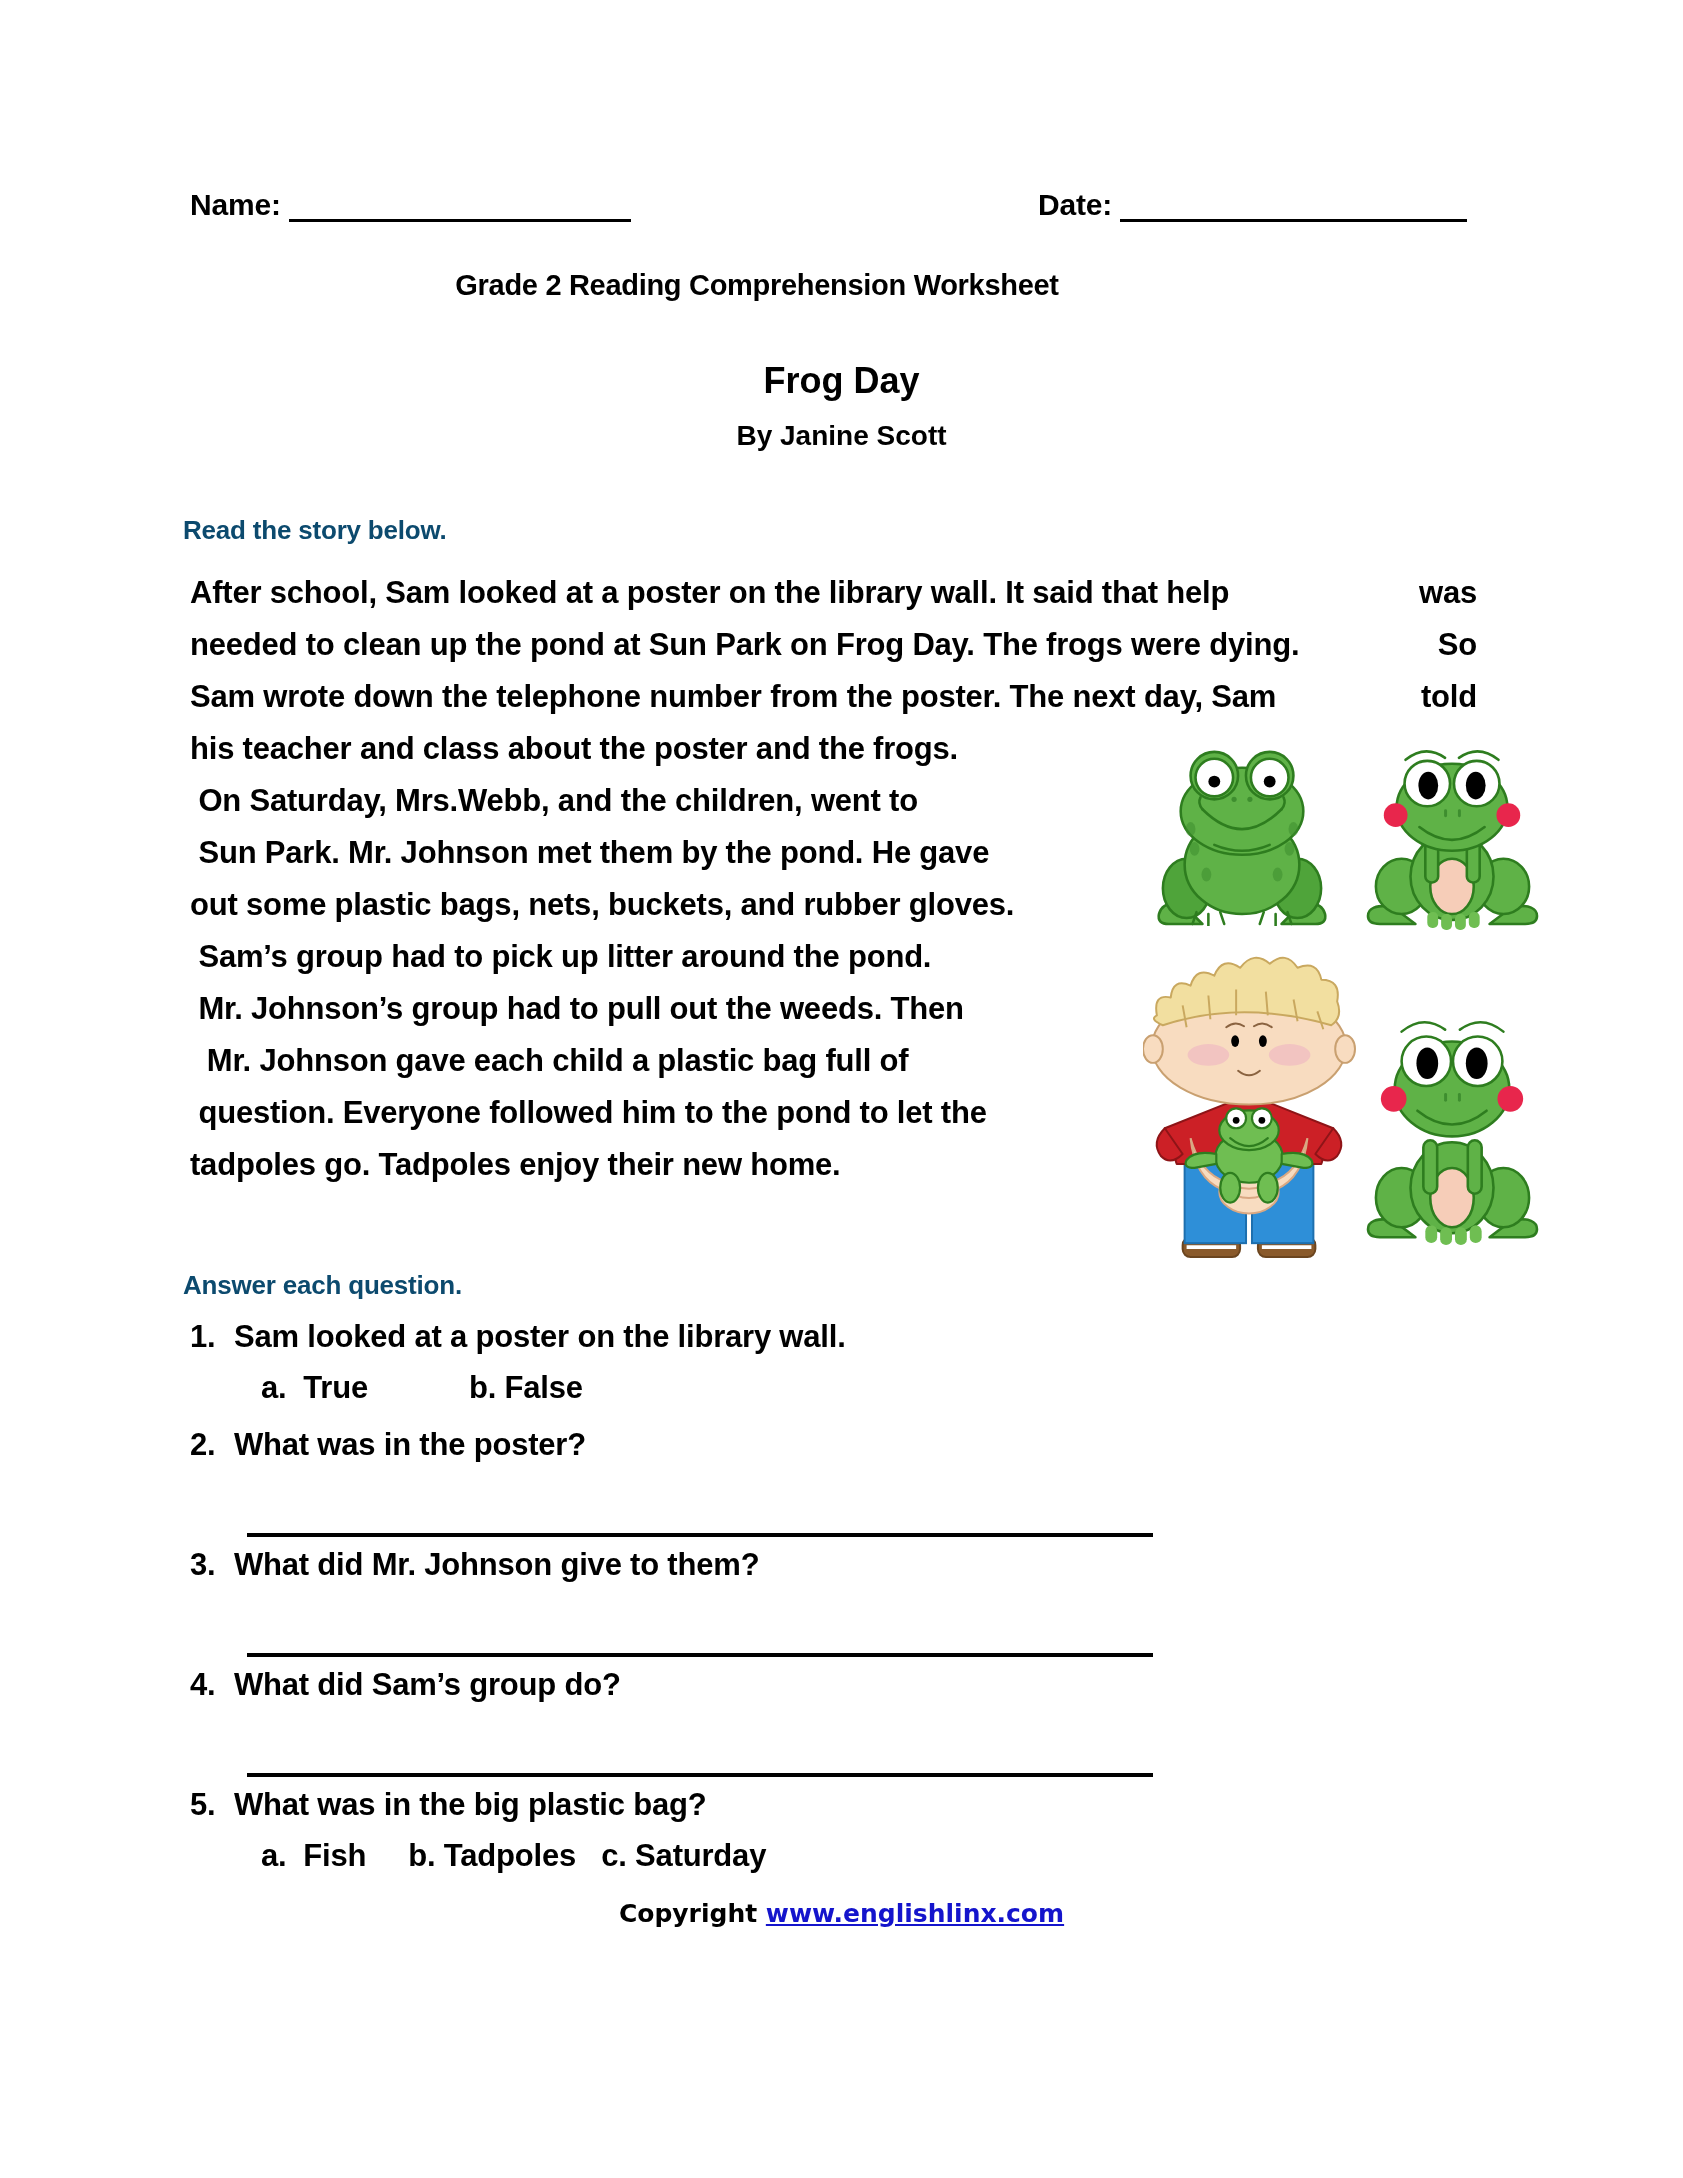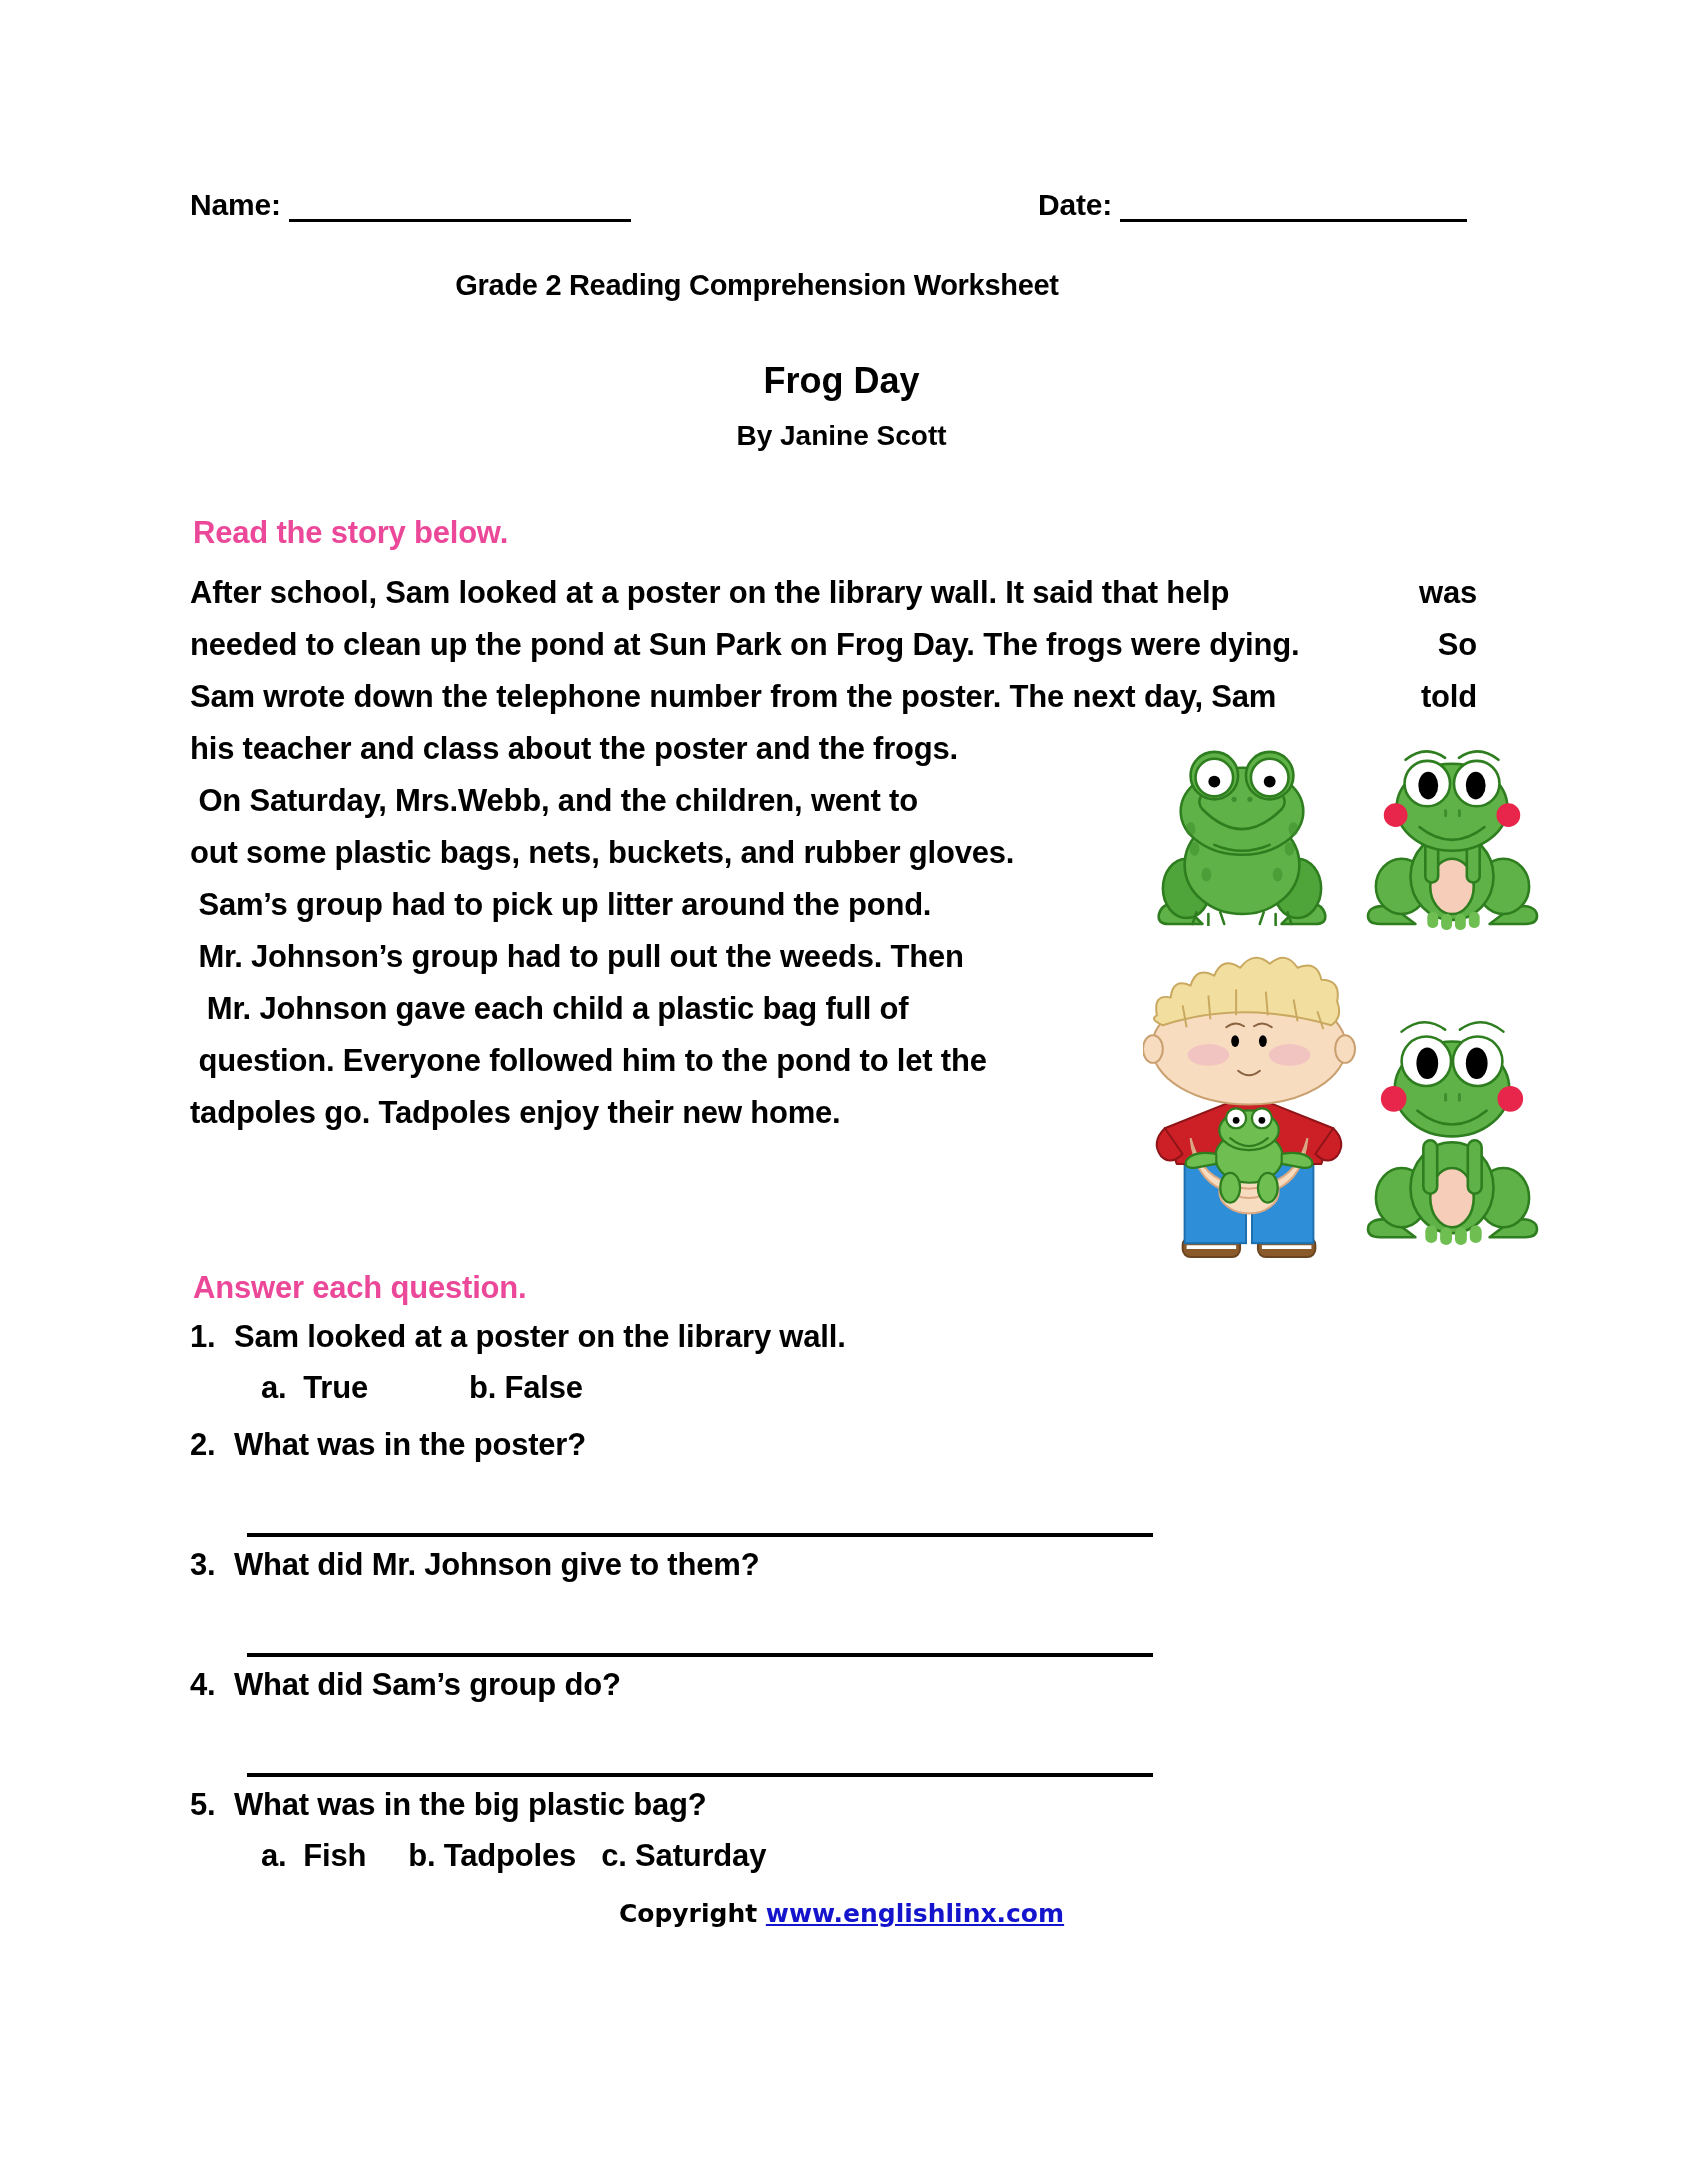--- a/index.html
+++ b/index.html
@@ -67,24 +67,24 @@
     left: 0; top: 420px;
     width: 1683px;
     text-align: center;
     font-size: 28px;
     font-weight: bold;
   }
 
   
   .section-head {
     position: absolute;
-    left: 193px;
-    font-size: 31px;
-    font-weight: bold;
-    color: #ec4899;
+    left: 183px;
+    font-size: 26px;
+    font-weight: bold;
+    color: #0c4a6e;
     letter-spacing: -0.2px;
   }
   #head-read { top: 515px; }
   #head-answer { top: 1270px; }
 
   
   .story {
     position: absolute;
     left: 190px;
     top: 567px;
@@ -183,20 +183,21 @@
   <div class="title-author">By Janine Scott</div>
 
   <div class="section-head" id="head-read">Read the story below.</div>
 
   <div class="story" id="story-body">
       <div class="ln justify"><span>After school, Sam looked at a poster on the library wall. It said that help</span><span>was</span></div>
       <div class="ln justify"><span>needed to clean up the pond at Sun Park on Frog Day. The frogs were dying.</span><span>So</span></div>
       <div class="ln justify"><span>Sam wrote down the telephone number from the poster. The next day, Sam</span><span>told</span></div>
       <div class="ln">his teacher and class about the poster and the frogs.</div>
       <div class="ln"> On Saturday, Mrs.Webb, and the children, went to</div>
+      <div class="ln"> Sun Park. Mr. Johnson met them by the pond. He gave</div>
       <div class="ln">out some plastic bags, nets, buckets, and rubber gloves.</div>
       <div class="ln"> Sam’s group had to pick up litter around the pond.</div>
       <div class="ln"> Mr. Johnson’s group had to pull out the weeds. Then</div>
       <div class="ln">  Mr. Johnson gave each child a plastic bag full of</div>
       <div class="ln"> question. Everyone followed him to the pond to let the</div>
       <div class="ln">tadpoles go. Tadpoles enjoy their new home.</div>
     </div>
 
   <div id="art">
 

